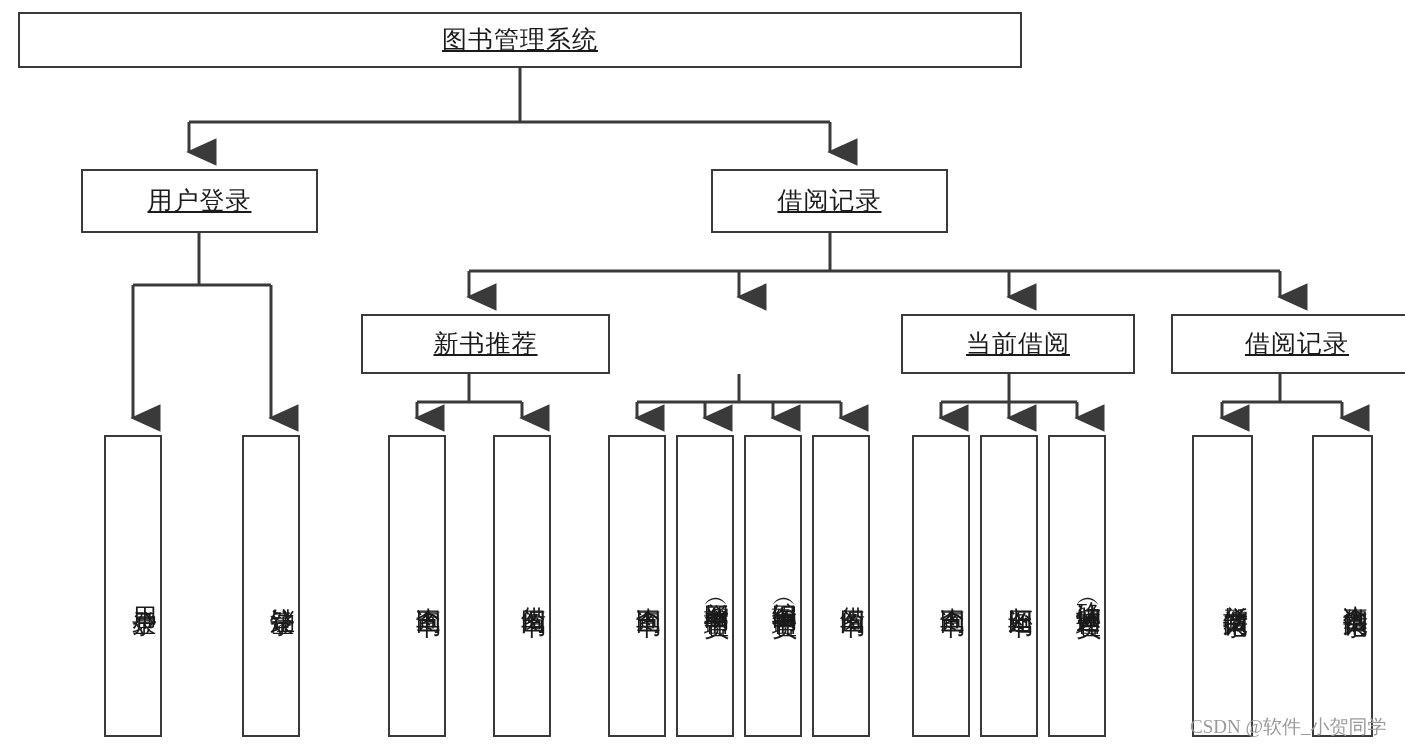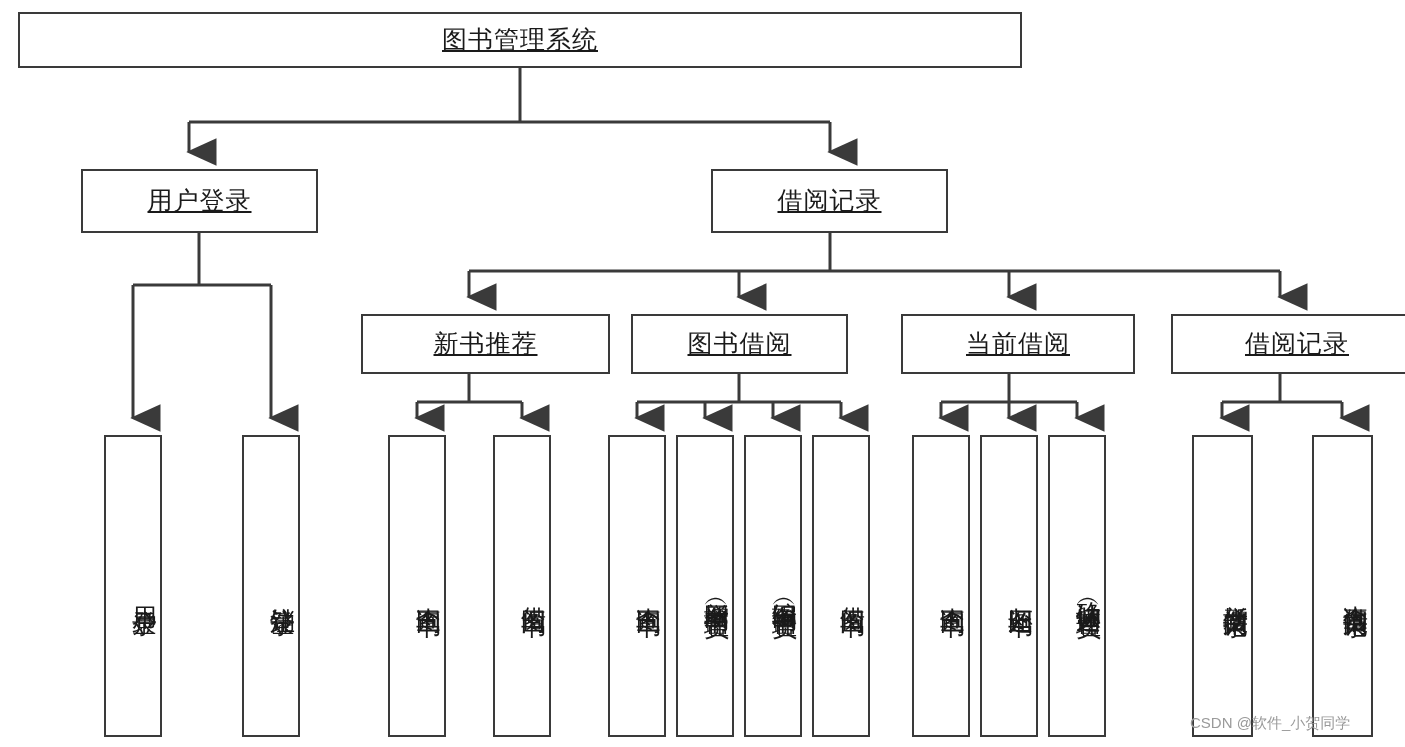--- a/index.html
+++ b/index.html
@@ -43,24 +43,25 @@
   svg#wires{
     position:absolute;left:0;top:0;
     width:1405px;height:747px;
     z-index:1;
     pointer-events:none;
   }
 
   .watermark{
     position:absolute;
     left:1190px;top:714px;
-    font-size:15px;
+    font-size:19px;
     color:#9a9a9a;
     white-space:nowrap;
     z-index:5;
+    font-family:Liberation Serif, serif;
   }
 </style>
 </head>
 <body>
 
 <div id="diagram">
 
   <svg id="wires" viewBox="0 0 1405 747" xmlns="http://www.w3.org/2000/svg">
     <defs>
       <marker id="arr" viewBox="0 0 12 12" refX="6" refY="10" markerWidth="11" markerHeight="11" orient="auto-start-reverse">
@@ -113,21 +114,20 @@
   </svg>
 
   <div class="node horiz" style="left:18px;top:12px;width:1004px;height:56px;">图书管理系统</div>
 
   <div class="node horiz" style="left:81px;top:169px;width:237px;height:64px;">用户登录</div>
 
   <div class="node horiz" style="left:711px;top:169px;width:237px;height:64px;">借阅记录</div>
 
   <div class="node horiz" style="left:361px;top:314px;width:249px;height:60px;">新书推荐</div>
 
-  <div class="node horiz" style="left:631px;top:314px;width:217px;height:60px;">图书借阅</div>
 
   <div class="node horiz" style="left:901px;top:314px;width:234px;height:60px;">当前借阅</div>
 
   <div class="node horiz" style="left:1171px;top:314px;width:252px;height:60px;">借阅记录</div>
 
   <div class="node vert" style="left:104px;top:435px;width:58px;height:302px;">用户登录</div>
 
   <div class="node vert" style="left:242px;top:435px;width:58px;height:302px;">注销登录</div>
 
   <div class="node vert" style="left:388px;top:435px;width:58px;height:302px;">查询图书</div>

